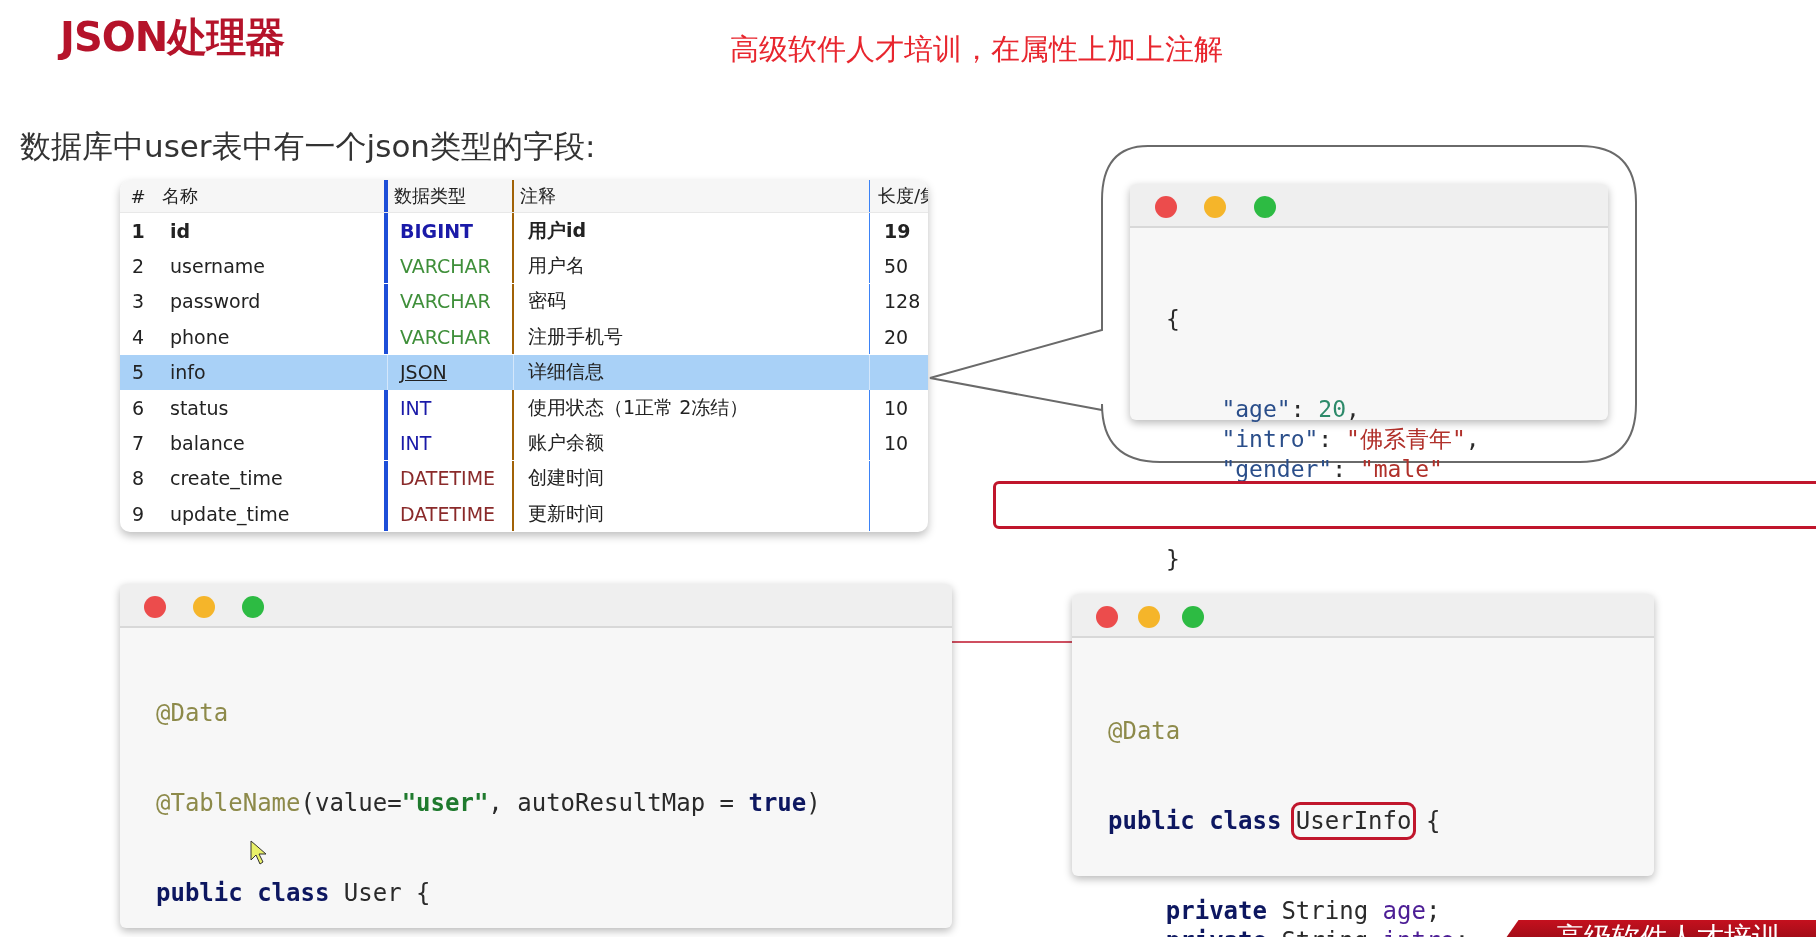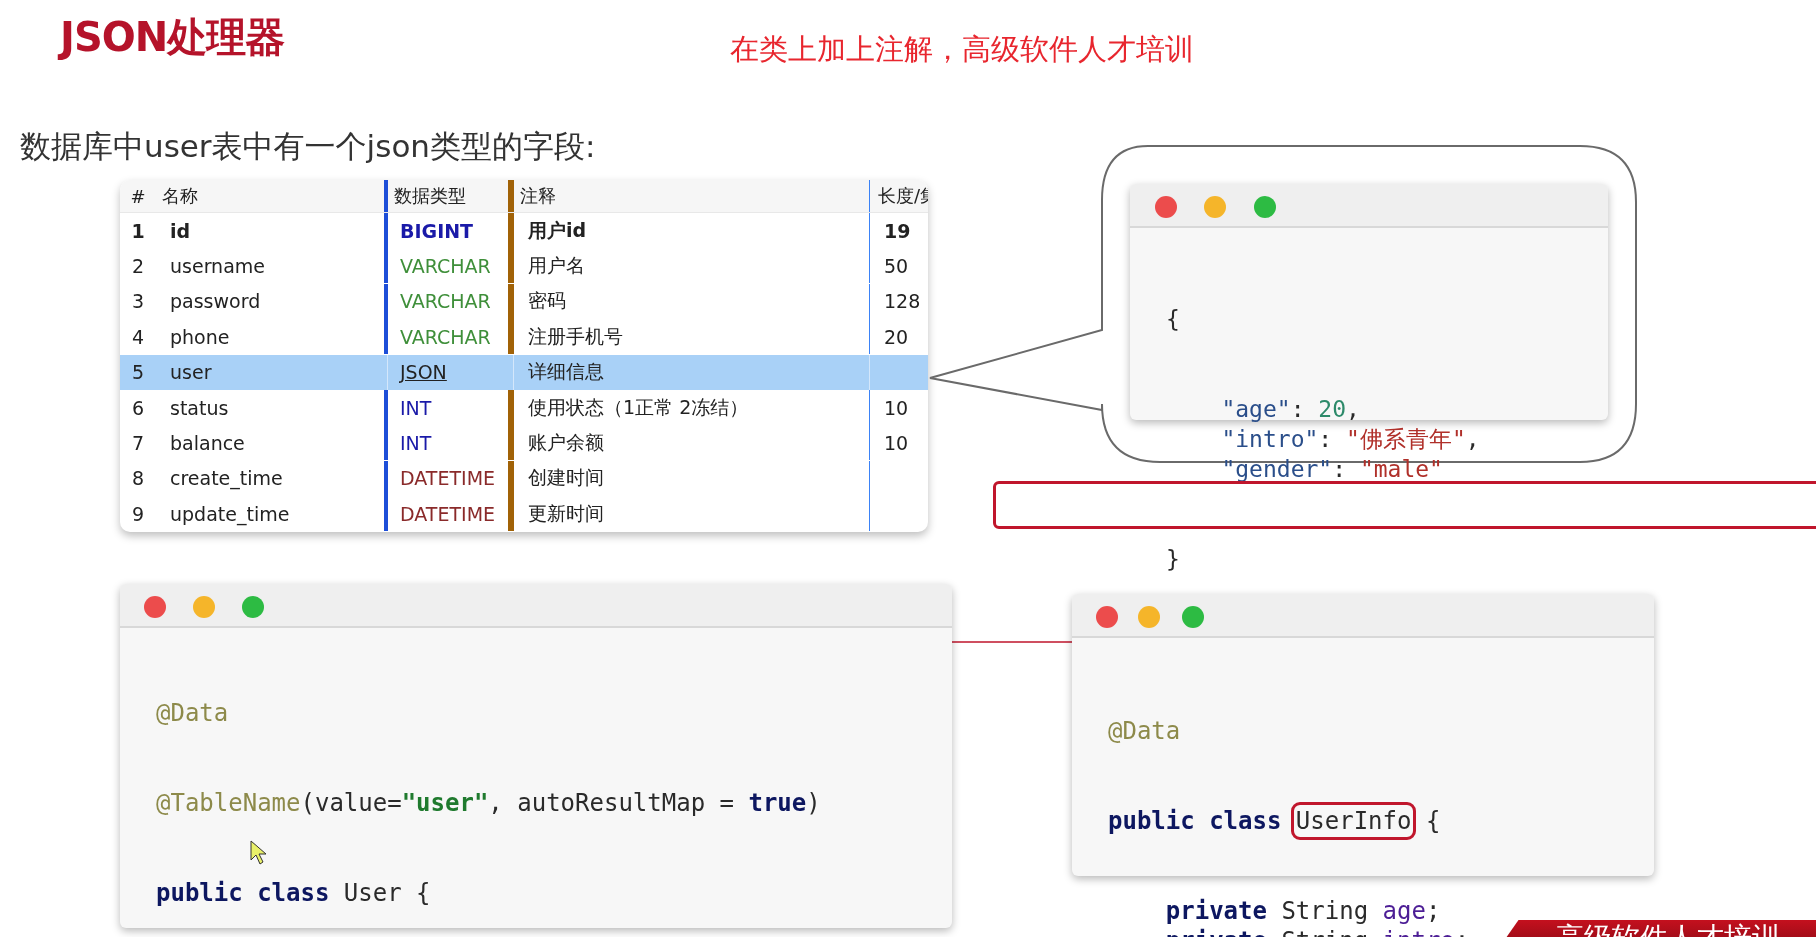--- a/index.html
+++ b/index.html
@@ -10,21 +10,21 @@
   .annotation { position: absolute; left: 730px; top: 30px; font-size: 29px; color: #e8262e; font-family: "DejaVu Serif", "Liberation Serif", serif; }
   .subtitle { position: absolute; left: 20px; top: 126px; font-size: 31px; color: #333; font-family: "DejaVu Sans", sans-serif; }
 
   
   .db-table { position: absolute; left: 120px; top: 180px; width: 808px; height: 352px; background: #fff; border-radius: 10px; box-shadow: 0 4px 8px rgba(0,0,0,0.25); overflow: hidden; font-family: "DejaVu Sans", sans-serif; }
   .db-row { position: absolute; left: 0; width: 808px; height: 35px; display: flex; align-items: center; font-size: 19px; color: #222; }
   .db-row.header { top: 0; height: 33px; font-size: 18px; background: #f6f6f6; border-bottom: 1px solid #e8e8e8; }
   .db-row.selected { background: #a9d1f7; }
   .c-num { width: 36px; text-align: center; flex: none; }
   .c-name { width: 232px; padding-left: 14px; flex: none; border-right: 4px solid #1d4ed8; height: 100%; display: flex; align-items: center; }
-  .c-type { width: 126px; padding-left: 12px; flex: none; border-right: 6px solid #a16207; height: 100%; display: flex; align-items: center; }
+  .c-type { width: 126px; padding-left: 12px; flex: none; border-right: 2px solid #a16207; height: 100%; display: flex; align-items: center; }
   .c-comment { width: 356px; padding-left: 14px; flex: none; border-right: 1px solid #3b82f6; height: 100%; display: flex; align-items: center; }
   .c-len { width: 90px; padding-left: 14px; flex: none; }
   .db-row.header .c-name, .db-row.header .c-type, .db-row.header .c-comment { padding-left: 6px; }
   .db-row.header .c-len { padding-left: 8px; }
   .selected .c-name, .selected .c-type, .selected .c-comment { border-right: 1px solid #d4e7fb; }
   .bold { font-weight: bold; }
 
   
   .bubble-svg { position: absolute; left: 0; top: 0; width: 1816px; height: 937px; pointer-events: none; }
 
@@ -47,21 +47,21 @@
 
   .red-rect { position: absolute; border: 3px solid #c0162c; border-radius: 6px; }
   .banner { position: absolute; left: 1508px; top: 920px; width: 320px; height: 30px; background: linear-gradient(#c4101e, #8c0a14); transform: skewX(-35deg); }
   .banner-text { position: absolute; left: 1556px; top: 918px; color: #fff; font-size: 28px; font-family: "DejaVu Serif", serif; white-space: nowrap; overflow: hidden; width: 260px; height: 19px; line-height: 40px; }
   .cursor { position: absolute; left: 250px; top: 840px; }
 </style>
 </head>
 <body>
 
 <div class="slide-title">JSON处理器</div>
-<div class="annotation">在类上加上注解，高级软件人才培训</div>
+<div class="annotation">高级软件人才培训，在属性上加上注解</div>
 <div class="subtitle">数据库中user表中有一个json类型的字段:</div>
 
 <div class="db-table">
   <div class="db-row header">
     <span class="c-num">#</span>
     <span class="c-name">名称</span>
     <span class="c-type">数据类型</span>
     <span class="c-comment">注释</span>
     <span class="c-len">长度/集合</span>
   </div>
@@ -89,21 +89,21 @@
       </div>
       <div class="db-row" style="top: 139.2px;">
         <span class="c-num">4</span>
         <span class="c-name">phone</span>
         <span class="c-type" style="color: rgb(63, 143, 58);">VARCHAR</span>
         <span class="c-comment">注册手机号</span>
         <span class="c-len">20</span>
       </div>
       <div class="db-row selected" style="top: 174.6px;">
         <span class="c-num">5</span>
-        <span class="c-name">user</span>
+        <span class="c-name">info</span>
         <span class="c-type" style="color: rgb(34, 34, 34); text-decoration: underline;">JSON</span>
         <span class="c-comment">详细信息</span>
         <span class="c-len"></span>
       </div>
       <div class="db-row" style="top: 210px;">
         <span class="c-num">6</span>
         <span class="c-name">status</span>
         <span class="c-type" style="color: rgb(26, 26, 168);">INT</span>
         <span class="c-comment">使用状态（1正常 2冻结）</span>
         <span class="c-len">10</span>

